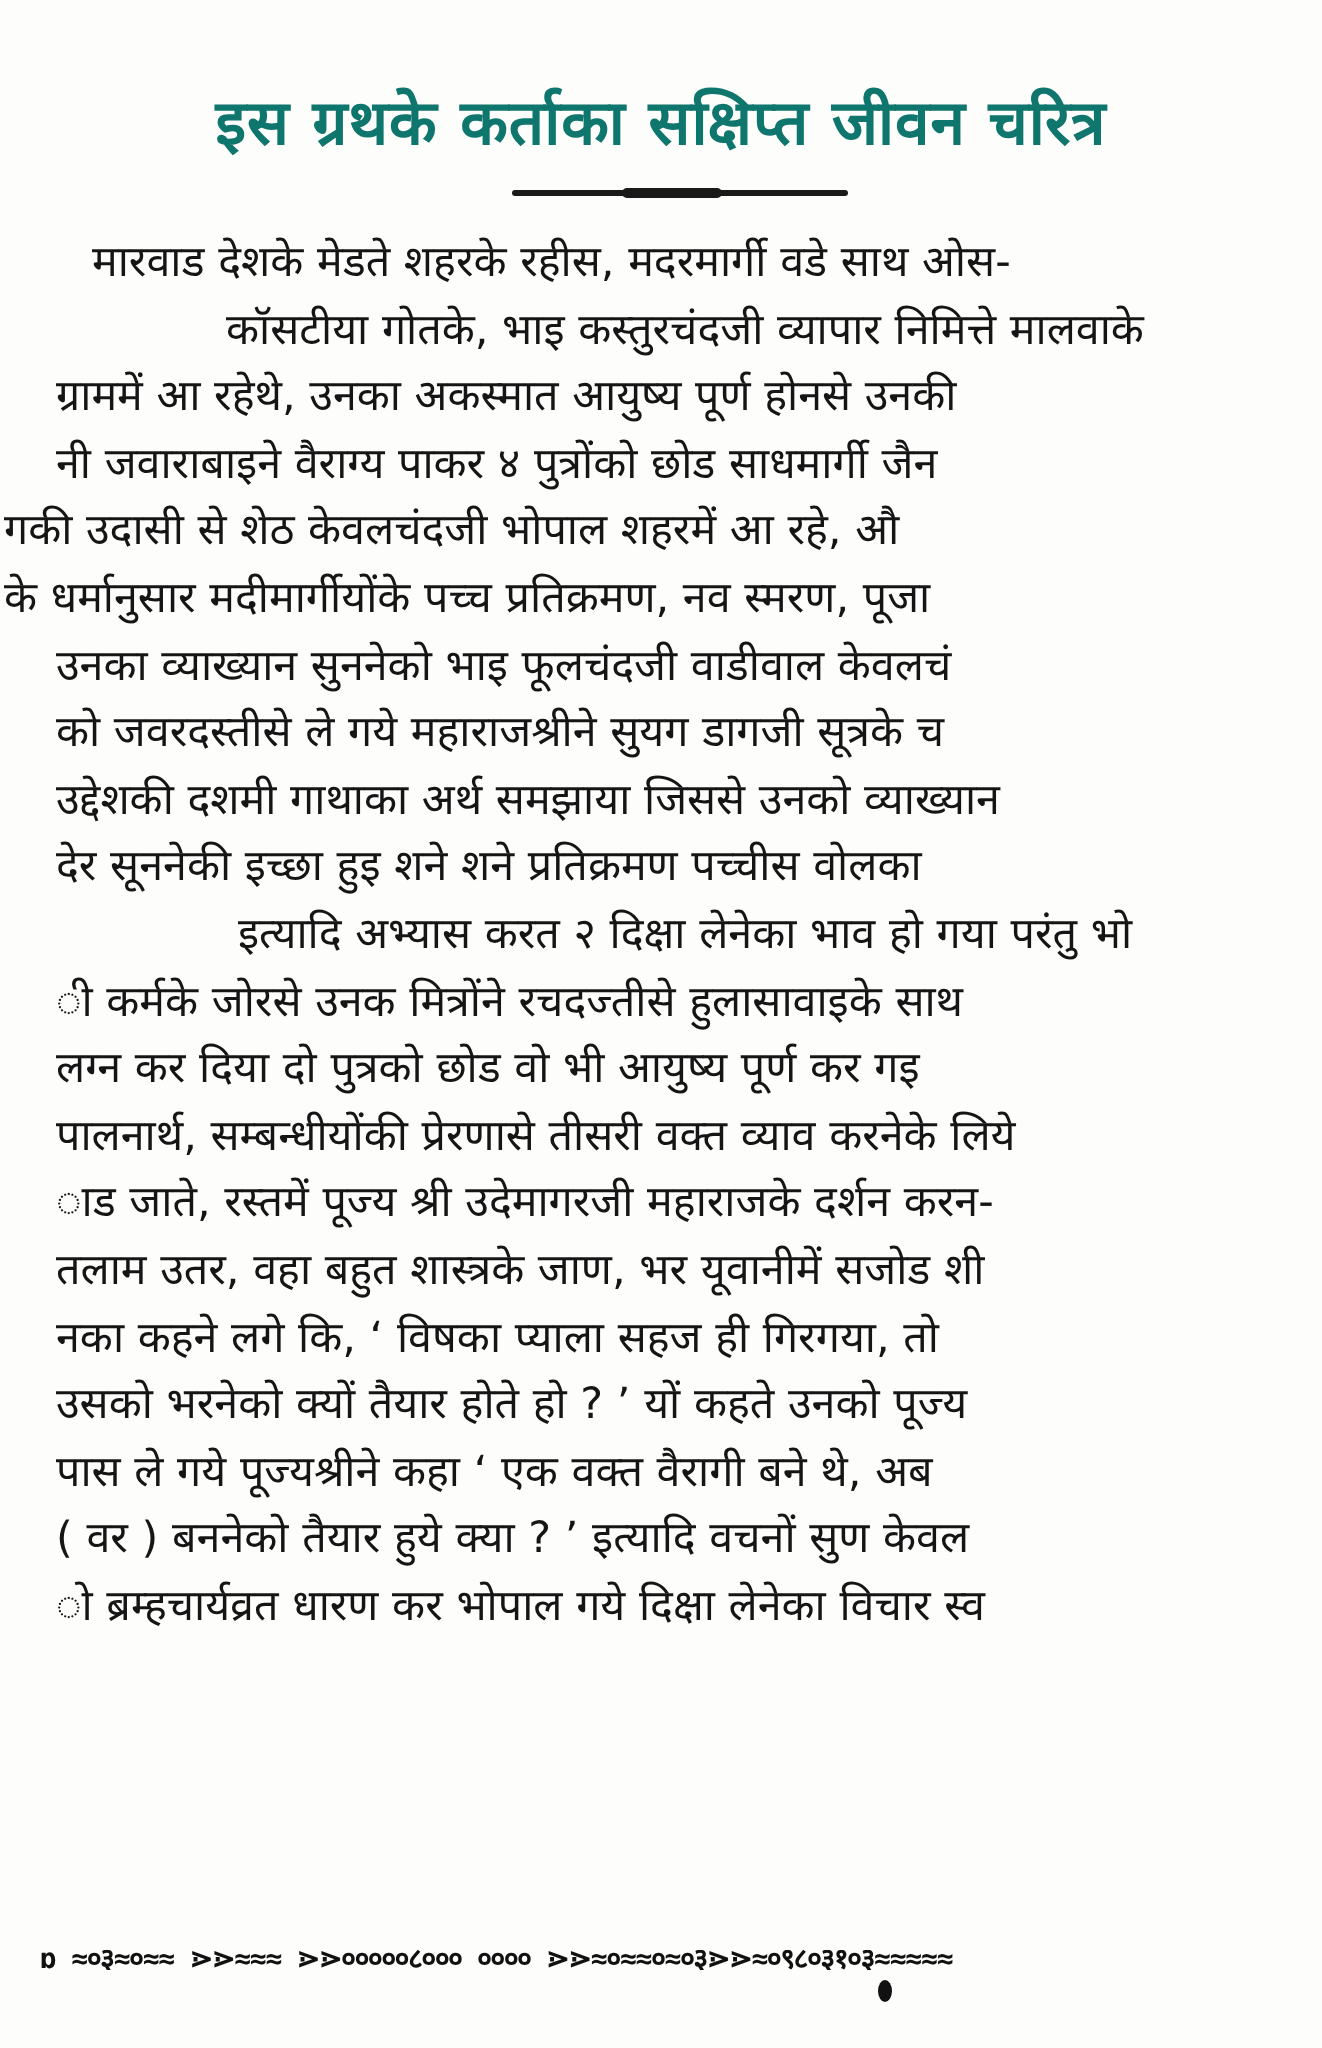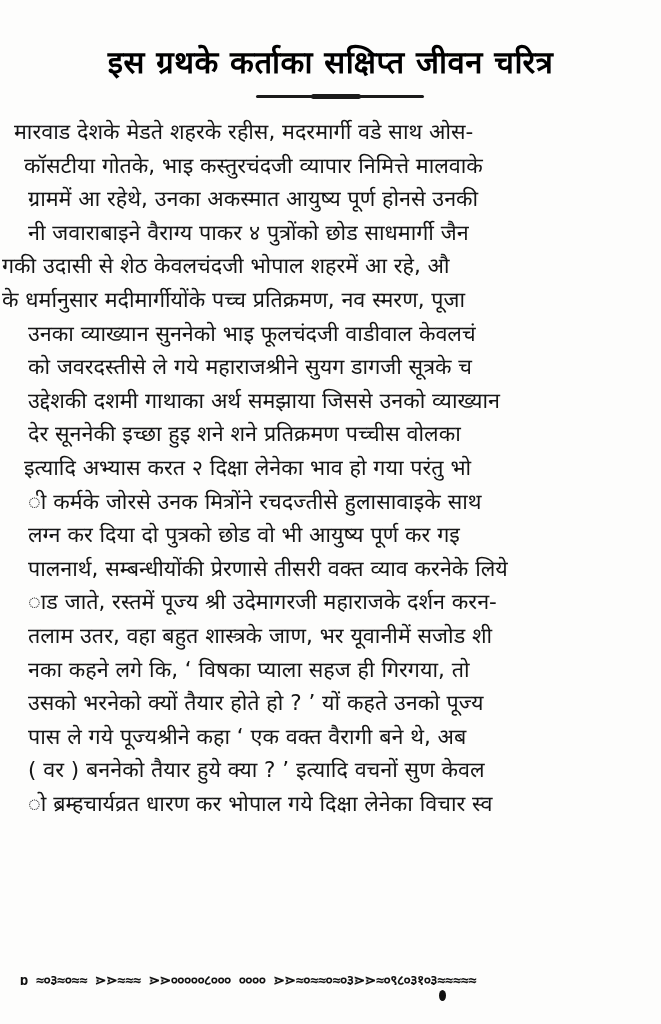--- a/index.html
+++ b/index.html
@@ -26,21 +26,21 @@
       position: absolute;
       left: 0;
       top: 42px;
       width: 661px;
       text-align: center;
       font-size: 31px;
       font-weight: bold;
       letter-spacing: 0.5px;
       line-height: 40px;
       white-space: nowrap;
-      color: #000000;
+      color: #0f766e;
     }
     .divider {
       position: absolute;
       left: 256px;
       top: 95px;
       width: 168px;
       height: 3px;
       background: #1a1a1a;
       border-radius: 2px;
     }
@@ -62,23 +62,23 @@
     }
     .line {
       position: relative;
       height: 33.6px;
       line-height: 33.6px;
       font-size: 21.5px;
       white-space: nowrap;
       overflow: hidden;
       color: #151515;
     }
-    .line.indent { padding-left: 14px; }
+    .line.indent { padding-left: 46px; }
     .line.l-edge-0 { padding-left: 2px; }
-    .line.l-edge-1 { padding-left: 24px; }
+    .line.l-edge-1 { padding-left: 24px; text-align: center; }
     .line.l-edge-2 { padding-left: 28px; }
     .artifact {
       position: absolute;
       left: 20px;
       top: 975px;
       width: 620px;
       height: 10px;
       font-family: "DejaVu Sans Mono", monospace;
       font-size: 14px;
       font-weight: bold;

